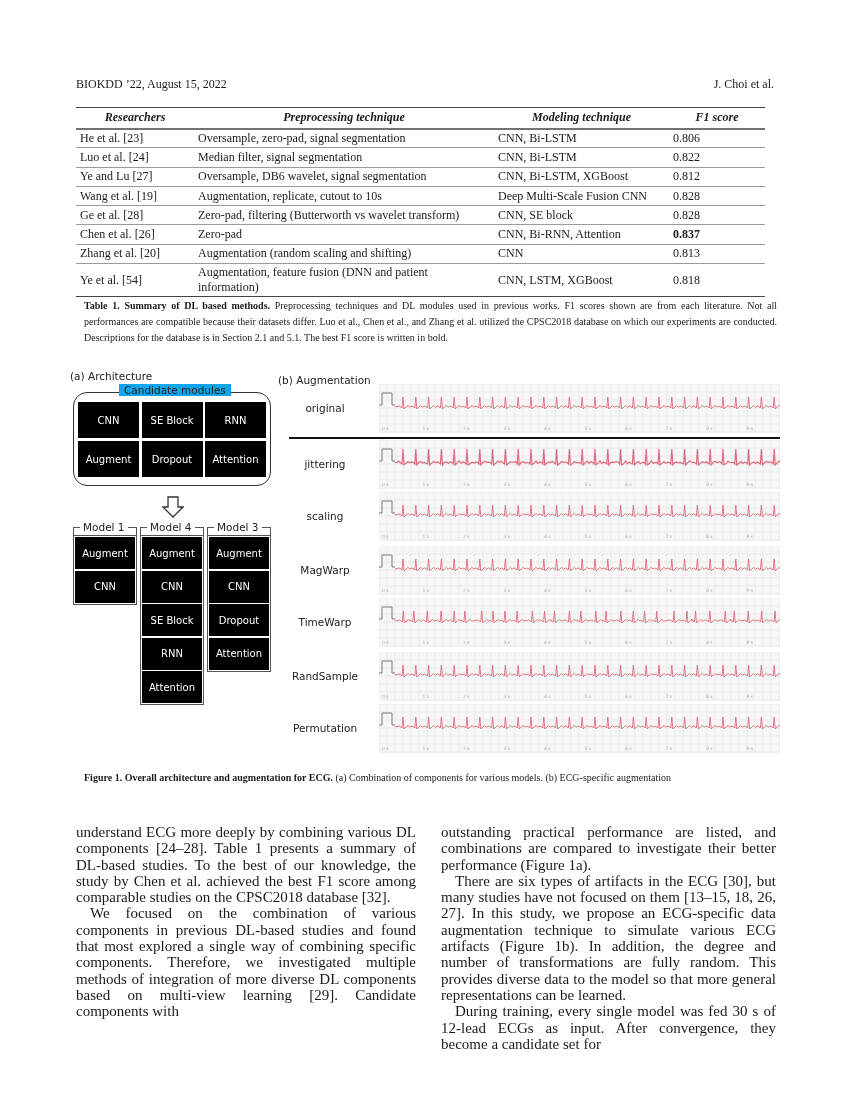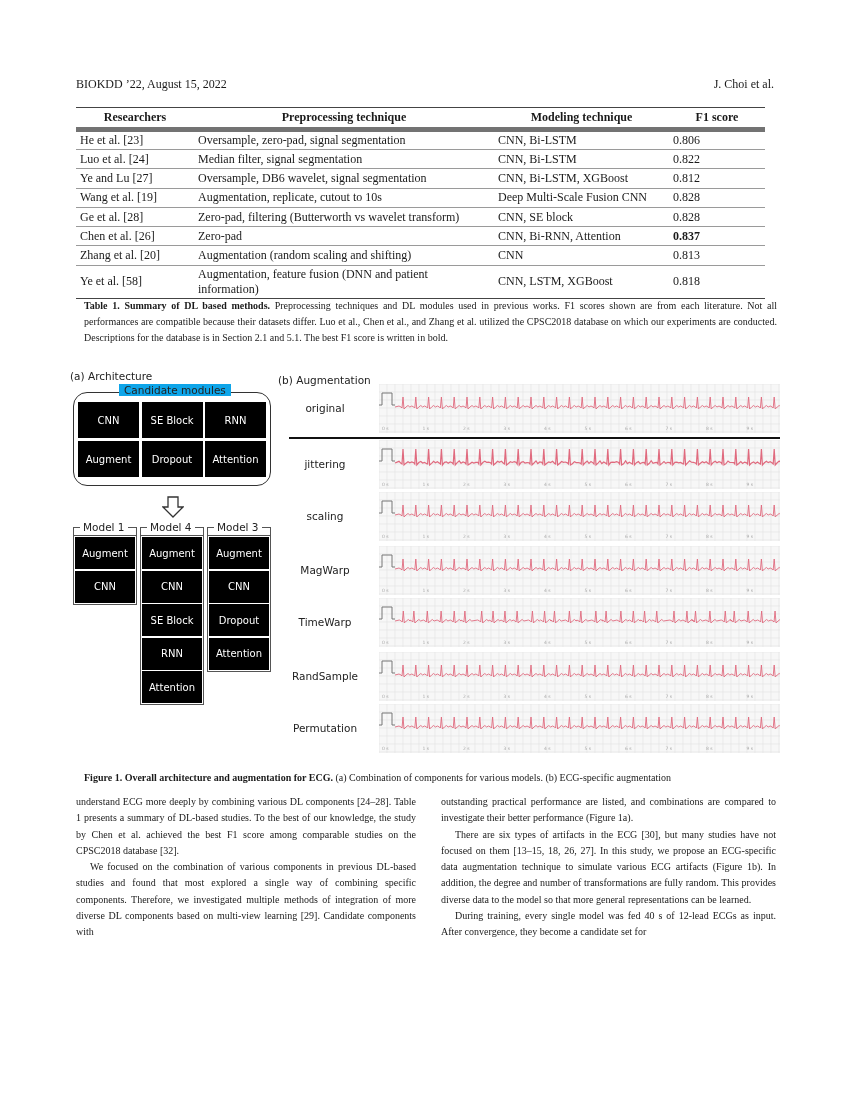--- a/index.html
+++ b/index.html
@@ -1,40 +1,40 @@
 <!DOCTYPE html>
 <html><head>
 <meta charset="utf-8">
 <style>
   * { box-sizing: border-box; margin: 0; padding: 0; }
   body { width: 850px; height: 1100px; background: #fff; position: relative; font-family: "Liberation Serif", serif; color: #1a1a1a; overflow: hidden; }
   .running-head { position: absolute; top: 77px; left: 76px; right: 76px; font-size: 12px; display: flex; justify-content: space-between; }
   table.summary { position: absolute; top: 107px; left: 76px; width: 689px; border-collapse: collapse; font-size: 12px; }
-  table.summary th { font-weight: bold; text-align: center; padding: 2px 4px; border-top: 1.5px solid #444; border-bottom: 5px solid #737373; height: 21px; }
+  table.summary th { font-weight: bold; text-align: center; padding: 2px 4px; border-top: 1.5px solid #444; border-bottom: 2px solid #737373; height: 21px; font-style: italic; }
   table.summary td { text-align: left; padding: 1px 4px; border-bottom: 1px solid #9a9a9a; height: 19.3px; }
   table.summary tr:last-child td { border-bottom: 1.5px solid #444; }
   table.summary td.bold { font-weight: bold; }
   .caption { position: absolute; left: 84px; width: 693px; font-size: 10px; line-height: 16px; text-align: justify; }
   .caption b { font-weight: bold; }
   .fig-a-label, .fig-b-label { position: absolute; font-family: "DejaVu Sans", sans-serif; font-size: 10.5px; color: #222; }
   .candidate-frame { position: absolute; left: 73px; top: 392px; width: 198px; height: 94px; border: 1.5px solid #333; border-radius: 14px; }
   .candidate-title { position: absolute; left: 119px; top: 384px; background: #0ea5e9; padding: 0 5px; font-family: "DejaVu Sans", sans-serif; font-size: 10.5px; color: #222; }
   .cand-grid { position: absolute; left: 78px; top: 402px; width: 188px; display: grid; grid-template-columns: repeat(3, 61px); grid-template-rows: 36px 36px; gap: 3px 2.5px; }
   .mod { background: #000; color: #fff; font-family: "DejaVu Sans", sans-serif; font-size: 10px; display: flex; align-items: center; justify-content: center; }
   .arrow { position: absolute; left: 162px; top: 496px; }
   .model-col { position: absolute; top: 535px; width: 64px; border: 1px solid #555; background: #fff; padding: 1px; }
   .model-col .mod { height: 32px; margin-bottom: 1.5px; }
   .model-col .mod:last-child { margin-bottom: 0; }
   .model-title { position: absolute; top: 521px; font-family: "DejaVu Sans", sans-serif; font-size: 10.5px; color: #222; background: #fff; padding: 0 3px; }
   .model-bracket { position: absolute; top: 527px; height: 8px; border-top: 1px solid #555; border-left: 1px solid #555; border-right: 1px solid #555; }
   .aug-row { position: absolute; left: 280px; width: 500px; height: 55px; }
   .aug-name { position: absolute; left: 0; width: 90px; text-align: center; font-family: "DejaVu Sans", sans-serif; font-size: 10.5px; color: #222; top: 18px; }
   .strip { position: absolute; left: 99px; top: 0; width: 401px; height: 55px; }
   .divider { position: absolute; left: 289px; top: 437px; width: 491px; height: 2px; background: #111; }
-  .body-col { position: absolute; top: 794px; width: 340px; font-size: 10px; line-height: 16.3px; text-align: justify; }
+  .body-col { position: absolute; top: 824px; width: 340px; font-size: 15px; line-height: 16.3px; text-align: justify; }
   .body-col p { text-indent: 0; }
   .body-col p.ind { text-indent: 14px; }
 </style>
 </head>
 <body>
 
 <div class="running-head">
   <span>BIOKDD ’22, August 15, 2022</span>
   <span>J. Choi et al.</span>
 </div>
@@ -85,21 +85,21 @@
         <td>CNN, Bi-RNN, Attention</td>
         <td class="bold">0.837</td>
       </tr>
       <tr>
         <td>Zhang et al. [20]</td>
         <td>Augmentation (random scaling and shifting)</td>
         <td>CNN</td>
         <td>0.813</td>
       </tr>
       <tr>
-        <td>Ye et al. [58]</td>
+        <td>Ye et al. [54]</td>
         <td>Augmentation, feature fusion (DNN and patient information)</td>
         <td>CNN, LSTM, XGBoost</td>
         <td>0.818</td>
       </tr>
     </tbody>
 </table>
 
 <div class="caption" style="top:298px"><b>Table 1. Summary of DL based methods.</b><span> Preprocessing techniques and DL modules used in previous works. F1 scores shown are from each literature. Not all performances are compatible because their datasets differ. Luo et al., Chen et al., and Zhang et al. utilized the CPSC2018 database on which our experiments are conducted. Descriptions for the database is in Section 2.1 and 5.1. The best F1 score is written in bold.</span></div>
 
 <div class="fig-a-label" style="left:70px;top:370px">(a) Architecture</div>
@@ -682,14 +682,14 @@
 
 <div class="caption" style="top:770px"><b>Figure 1. Overall architecture and augmentation for ECG.</b><span> (a) Combination of components for various models. (b) ECG-specific augmentation</span></div>
 
 <div class="body-col" style="left:76px">
   <p>understand ECG more deeply by combining various DL components [24–28]. Table 1 presents a summary of DL-based studies. To the best of our knowledge, the study by Chen et al. achieved the best F1 score among comparable studies on the CPSC2018 database [32].</p>
   <p class="ind">We focused on the combination of various components in previous DL-based studies and found that most explored a single way of combining specific components. Therefore, we investigated multiple methods of integration of more diverse DL components based on multi-view learning [29]. Candidate components with</p>
 </div>
 <div class="body-col" style="left:441px;width:335px">
   <p>outstanding practical performance are listed, and combinations are compared to investigate their better performance (Figure 1a).</p>
   <p class="ind">There are six types of artifacts in the ECG [30], but many studies have not focused on them [13–15, 18, 26, 27]. In this study, we propose an ECG-specific data augmentation technique to simulate various ECG artifacts (Figure 1b). In addition, the degree and number of transformations are fully random. This provides diverse data to the model so that more general representations can be learned.</p>
-  <p class="ind">During training, every single model was fed 40 s of 12-lead ECGs as input. After convergence, they become a candidate set for</p>
+  <p class="ind">During training, every single model was fed 30 s of 12-lead ECGs as input. After convergence, they become a candidate set for</p>
 </div>
 
 </body></html>

